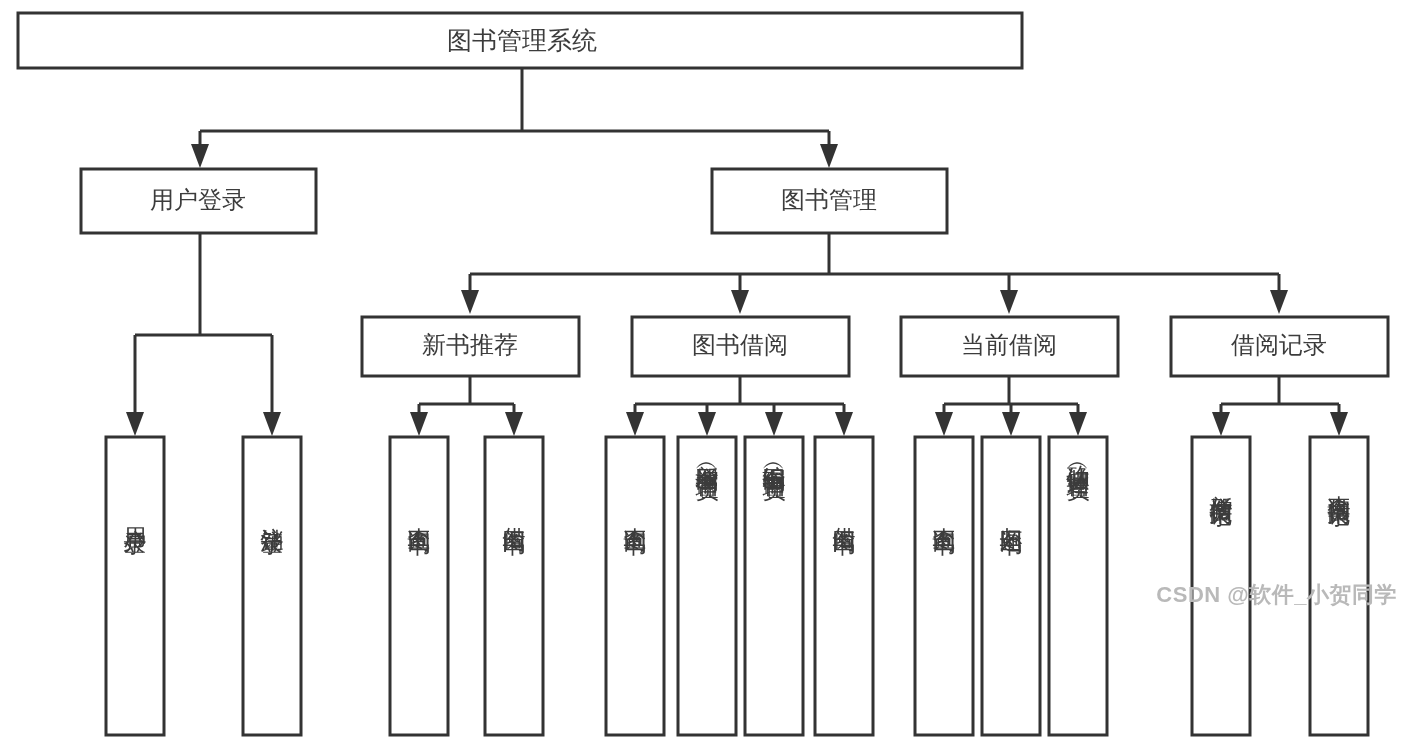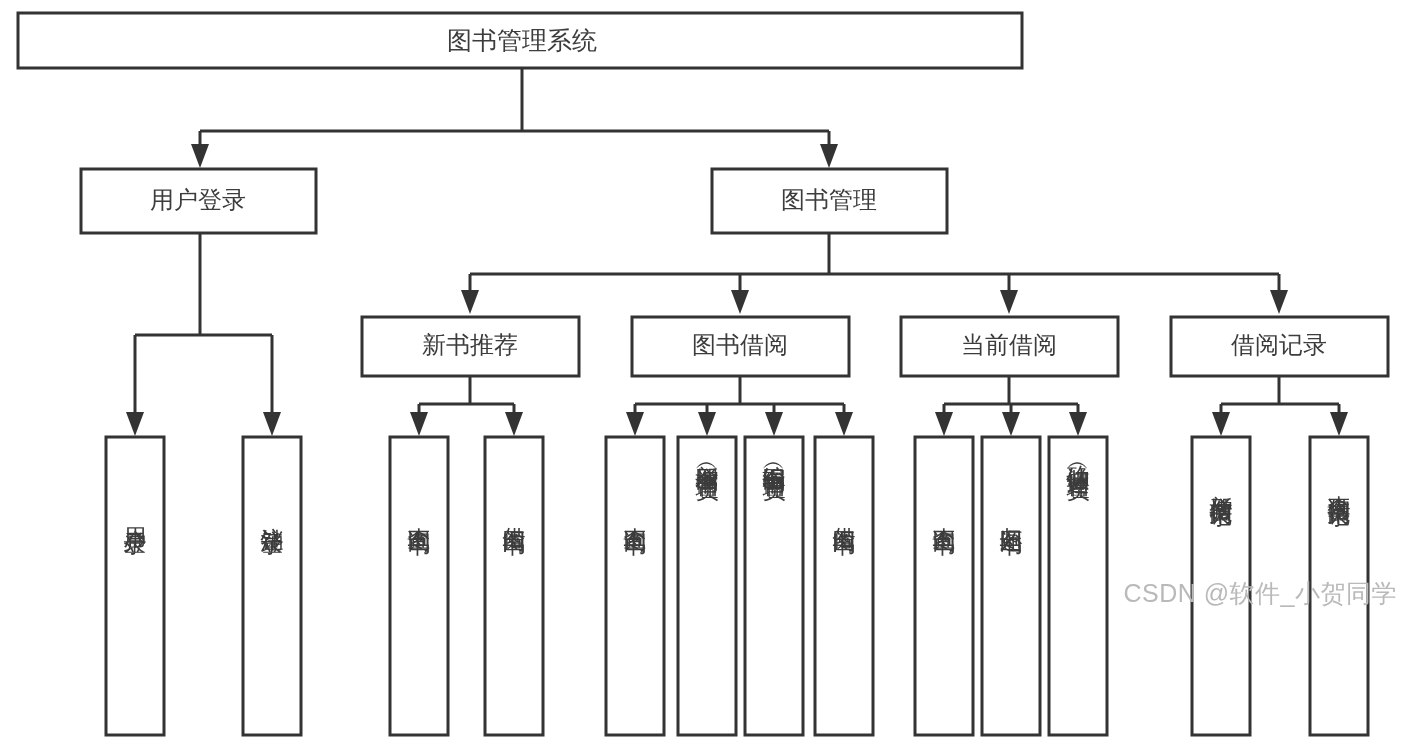--- a/index.html
+++ b/index.html
@@ -70,24 +70,25 @@
     line-height: 1.08;
     color: #3c3c3c;
     letter-spacing: 2px;
     white-space: nowrap;
   }
   .watermark {
     position: absolute;
     right: 8px;
     bottom: 6px;
     font-family: "Liberation Sans", "DejaVu Sans", sans-serif;
-    font-size: 25px;
+    font-size: 22px;
     color: #b9b9b9;
     letter-spacing: 0.5px;
     white-space: nowrap;
+    font-weight: bold;
   }
 </style>
 </head>
 <body>
 
 <div id="chart-root">
 
   <svg class="diagram" viewBox="0 0 1405 747">
 
     <g>

